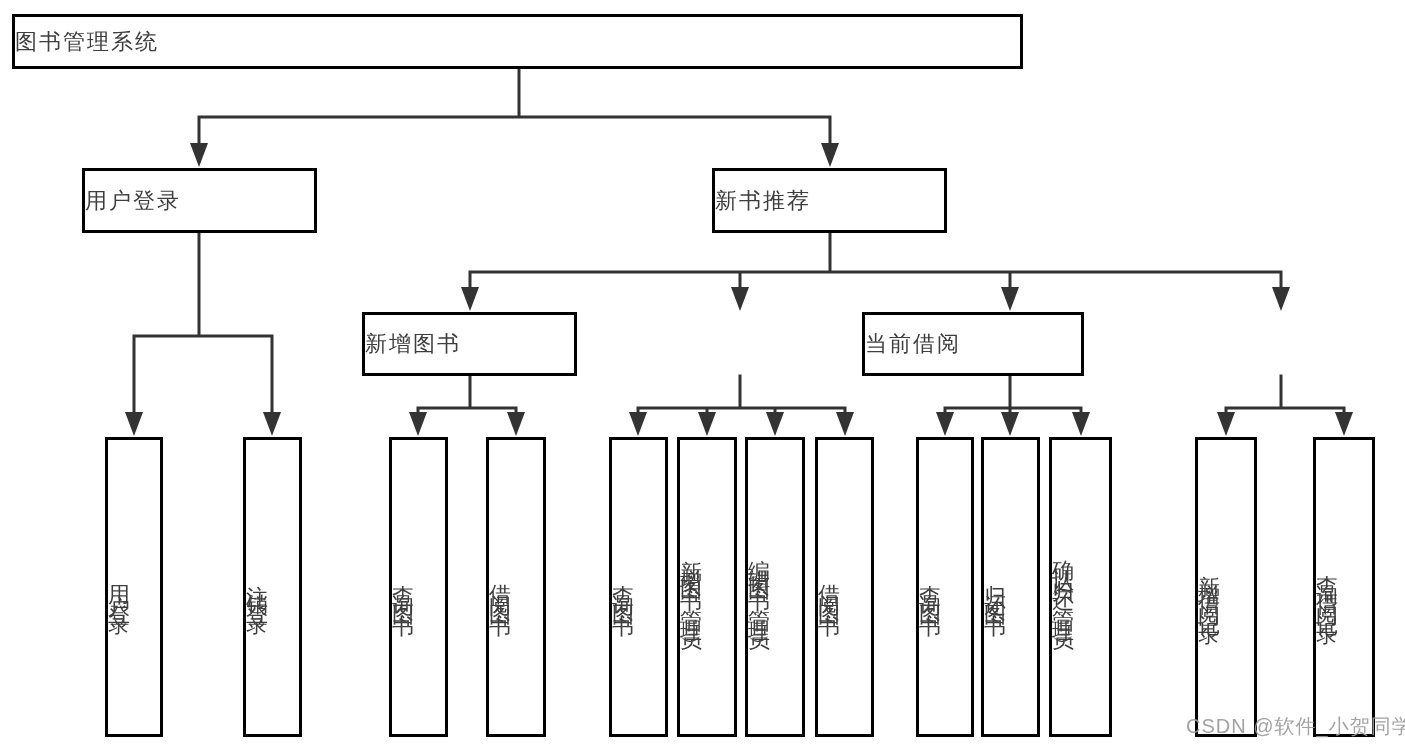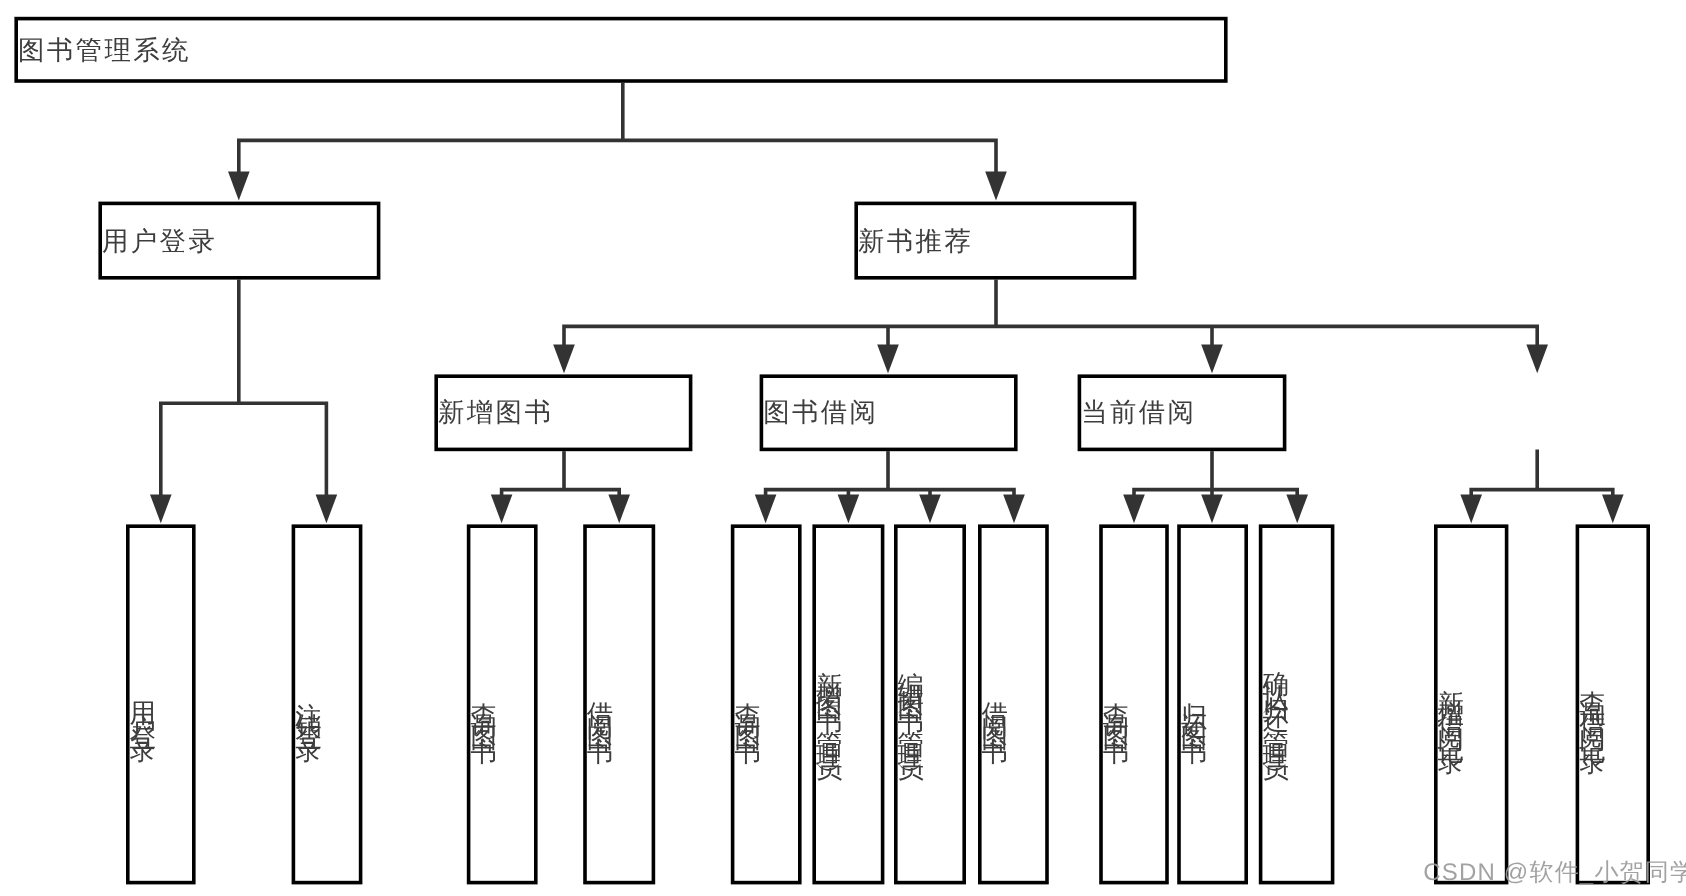--- a/index.html
+++ b/index.html
@@ -86,24 +86,21 @@
   <div class="node h-node" style="left:82px;top:168px;width:235px;height:65px">
     <span>用户登录</span>
   </div>
   <div class="node h-node" style="left:712px;top:168px;width:235px;height:65px">
     <span>新书推荐</span>
   </div>
 
   <div class="node h-node" style="left:362px;top:312px;width:215px;height:64px">
     <span>新增图书</span>
   </div>
-  <div class="node h-node" style="left:633px;top:312px;width:215px;height:64px">
-    <span>图书借阅</span>
-  </div>
-  <div class="node h-node" style="left:898px;top:312px;width:174px;height:64px">
+  <div class="node h-node" style="left:862px;top:312px;width:222px;height:64px">
     <span>当前借阅</span>
   </div>
 
   <div class="node leaf" style="left:105px;width:58px">
     <span class="vtext">用户登录</span>
   </div>
   <div class="node leaf" style="left:243px;width:59px">
     <span class="vtext">注销登录</span>
   </div>
 

